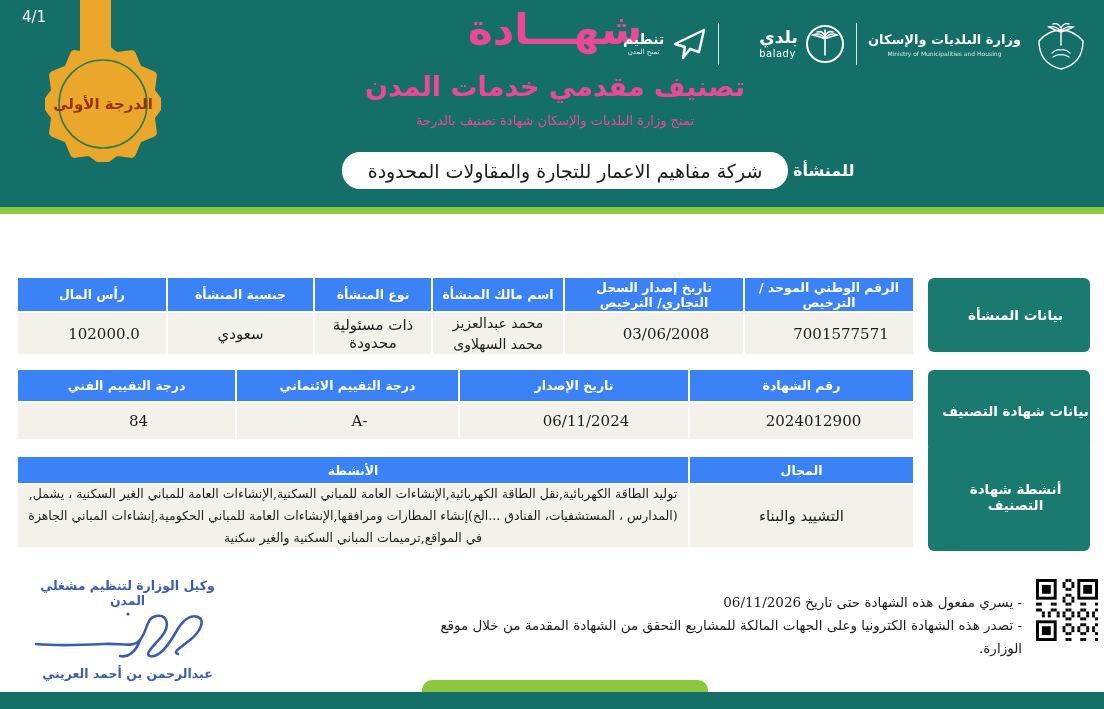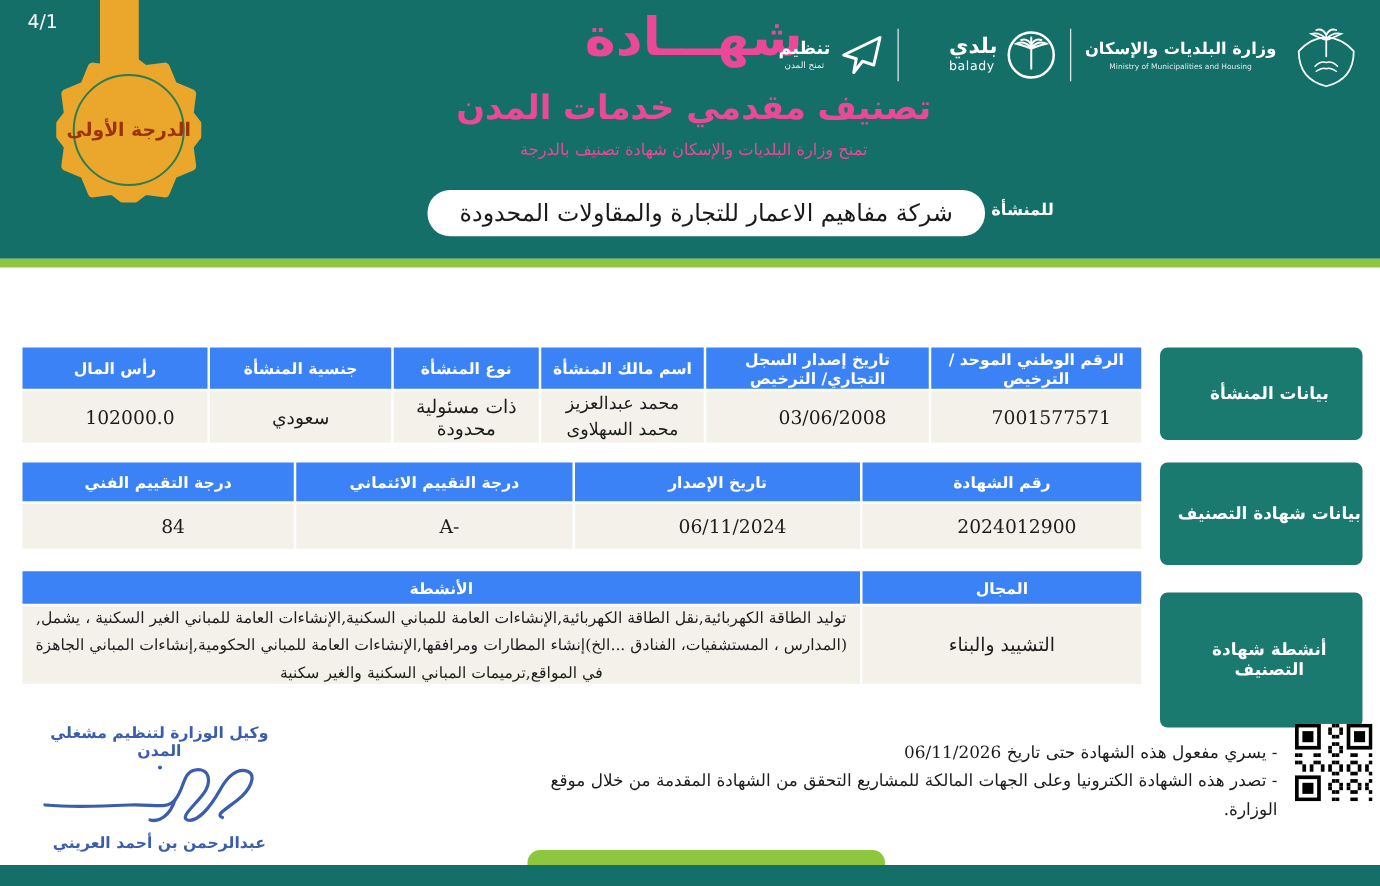--- a/index.html
+++ b/index.html
@@ -19,21 +19,21 @@
     position:absolute;top:46px;left:45px;width:116px;height:116px;
     display:flex;align-items:center;justify-content:center;
     color:#993300;font-size:15px;font-weight:bold;
   }
   
   .title-block{position:absolute;top:4px;left:345px;width:420px;text-align:center;color:#ec4899;}
   .main-title{font-size:42px;font-weight:bold;line-height:1.25;margin:0;}
   .sub-title{font-size:27px;font-weight:bold;line-height:1.2;margin:14px 0 0 0;}
   .tagline{font-size:13px;margin-top:10px;}
   
-  .est-label{position:absolute;top:161px;left:793px;color:#fff;font-size:13px;font-weight:bold;}
+  .est-label{position:absolute;top:161px;left:793px;color:#fff;font-size:16px;font-weight:bold;}
   .est-box{
     position:absolute;top:152px;left:342px;width:446px;height:37px;background:#fff;border-radius:18px;
     display:flex;align-items:center;justify-content:center;
     font-family:"DejaVu Serif","DejaVu Sans",serif;font-size:19px;color:#1a1a1a;
   }
   
   .logo-bar{position:absolute;top:12px;right:14px;height:64px;display:flex;align-items:center;gap:11px;color:#fff;}
   .logo-sep{width:1px;height:42px;background:rgba(255,255,255,.85);}
   .ministry-text{text-align:center;}
   .ministry-ar{font-size:13px;font-weight:bold;}
@@ -61,21 +61,21 @@
   }
   .td.small{font-size:12.5px;line-height:1.75;}
   .td.name-cell{font-size:14px;line-height:1.5;}
   .latin{direction:ltr;unicode-bidi:isolate;padding-left:30px;}
   .side-label{
     position:absolute;left:928px;width:162px;background:#1b7a70;border-radius:6px;color:#fff;
     font-size:13.5px;font-weight:bold;display:flex;align-items:center;justify-content:center;text-align:center;padding-left:13px;
   }
   .side1{top:278px;height:74px;}
   .side2{top:370px;height:82px;}
-  .side3{top:474px;height:108px;}
+  .side3{top:443px;height:108px;}
   
   .qr{position:absolute;top:579px;left:1036px;width:62px;height:62px;}
   .notes{
     position:absolute;top:591px;right:82px;width:600px;text-align:right;
     color:#1b1b1b;font-size:13.5px;line-height:1.7;
     font-family:"DejaVu Serif","DejaVu Sans",serif;
   }
   .sig-block{position:absolute;top:578px;left:25px;width:205px;text-align:center;color:#3a5dae;}
   .sig-title{font-size:12.5px;font-weight:bold;}
   .sig-svg{margin-top:2px;}

